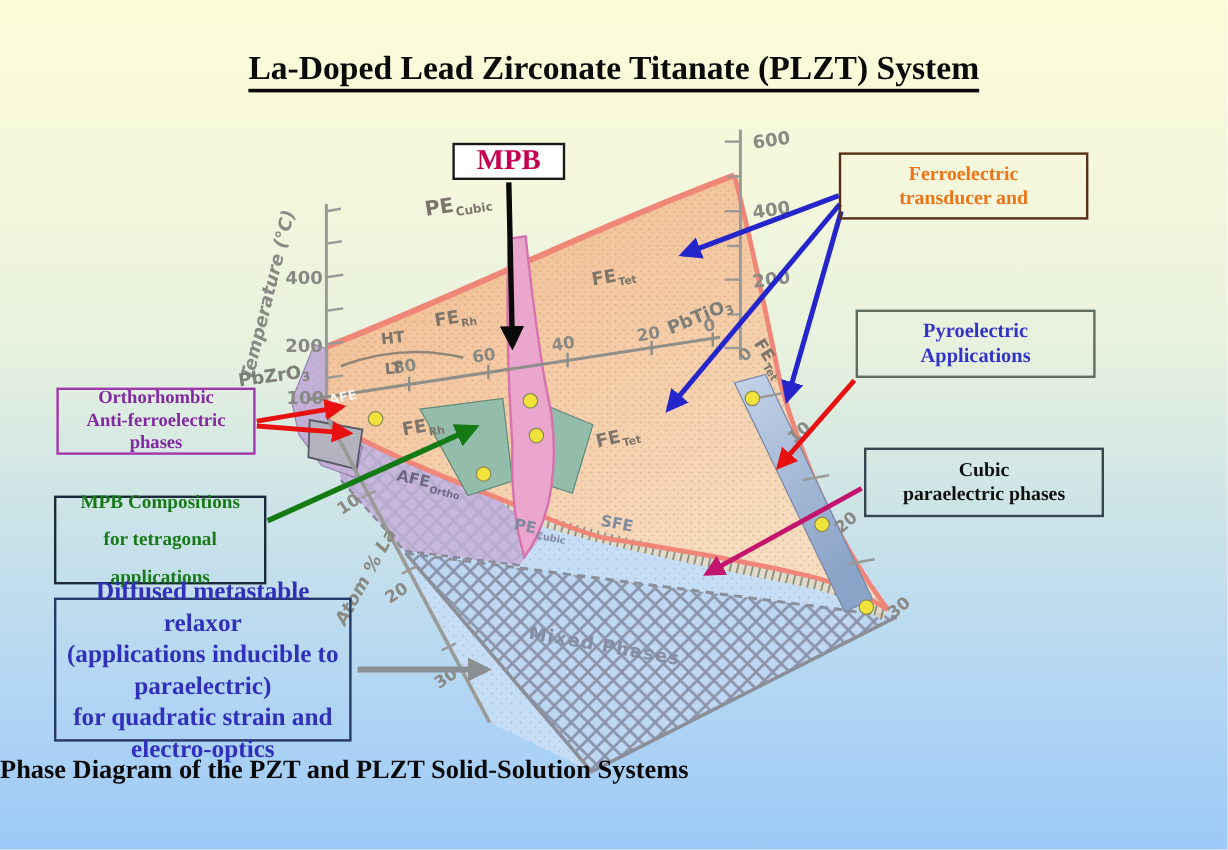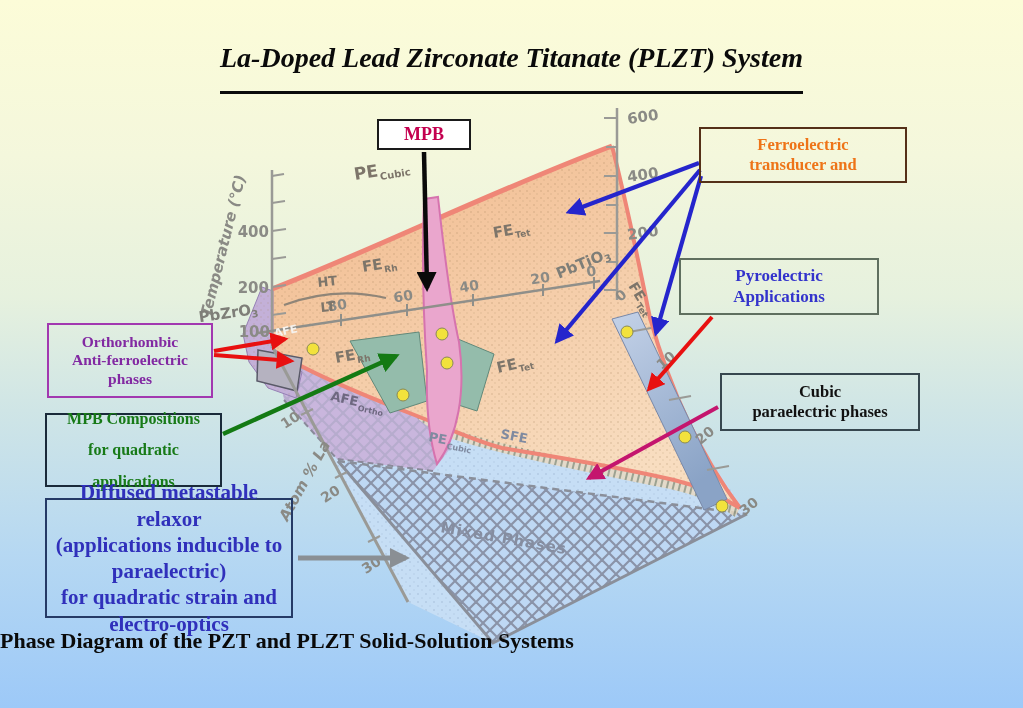--- a/index.html
+++ b/index.html
@@ -1,34 +1,34 @@
 <!DOCTYPE html>
 <html><head>
 <meta charset="utf-8">
 <style>
   html,body{margin:0;padding:0;}
   body{width:1023px;height:708px;overflow:hidden;font-family:"Liberation Serif",serif;}
   .slide{position:absolute;left:0;top:0;width:1023px;height:708px;
     background:linear-gradient(180deg,#fcfcd8 0%,#f4f7dc 22%,#e6f1de 42%,#cfe5e6 58%,#b6d8f2 78%,#9dc9f8 100%);}
   .title{position:absolute;top:42px;left:0;width:100%;text-align:center;
     font-size:28px;font-weight:bold;color:#0a0a0a;}
-  .title span{border-bottom:3px solid #0a0a0a;padding-bottom:18px;font-style:italic;}
+  .title span{border-bottom:3px solid #0a0a0a;padding-bottom:1px;}
   .caption{position:absolute;top:628px;left:0;width:100%;
     font-size:22px;font-weight:bold;color:#0a0a0a;}
   .box{position:absolute;box-sizing:border-box;display:flex;flex-direction:column;
     justify-content:center;align-items:center;text-align:center;font-weight:bold;line-height:1.2;}
   #box-mpb{left:377px;top:119px;width:94px;height:31px;background:#ffffff;
-    border:2px solid #1a1a1a;color:#c4004f;font-size:18px;}
+    border:2px solid #1a1a1a;color:#c4004f;font-size:24px;}
   #box-ferro{left:699px;top:127px;width:208px;height:56px;border:2px solid #553018;
     color:#ee7418;font-size:16.5px;}
-  #box-pyro{left:679px;top:258px;width:200px;height:57px;border:2px solid #5f6f5f;
+  #box-pyro{left:713px;top:258px;width:200px;height:57px;border:2px solid #5f6f5f;
     color:#3333cc;font-size:17px;}
   #box-cubic{left:720px;top:373px;width:200px;height:58px;border:2px solid #37474f;
     color:#111;font-size:16.5px;}
-  #box-ortho{left:47px;top:323px;width:166px;height:75px;border:2px solid #a238b0;
+  #box-ortho{left:47px;top:323px;width:166px;height:56px;border:2px solid #a238b0;
     color:#8229a2;font-size:15.5px;}
   #box-mpbcomp{left:45px;top:413px;width:177px;height:74px;border:2px solid #1a2a3a;
     color:#177a17;font-size:16px;gap:12px;}
   #box-diff{left:45px;top:498px;width:248px;height:120px;border:2px solid #253a66;
     color:#3030bb;font-size:21px;line-height:1.25;text-align:center;}
   svg text{font-family:"DejaVu Sans",sans-serif;font-weight:bold;}
 </style>
 </head>
 <body>
 
@@ -253,21 +253,21 @@
   </div>
 
   <div class="box" id="box-ortho">
     <div>Orthorhombic</div>
     <div>Anti-ferroelectric</div>
     <div>phases</div>
   </div>
 
   <div class="box" id="box-mpbcomp">
     <div>MPB Compositions</div>
-    <div>for quadratic</div>
+    <div>for tetragonal</div>
     <div>applications</div>
   </div>
 
   <div class="box" id="box-diff">
     <div>Diffused metastable relaxor</div>
     <div>(applications inducible to</div>
     <div>paraelectric)</div>
     <div>for quadratic strain and</div>
     <div>electro-optics</div>
   </div>

